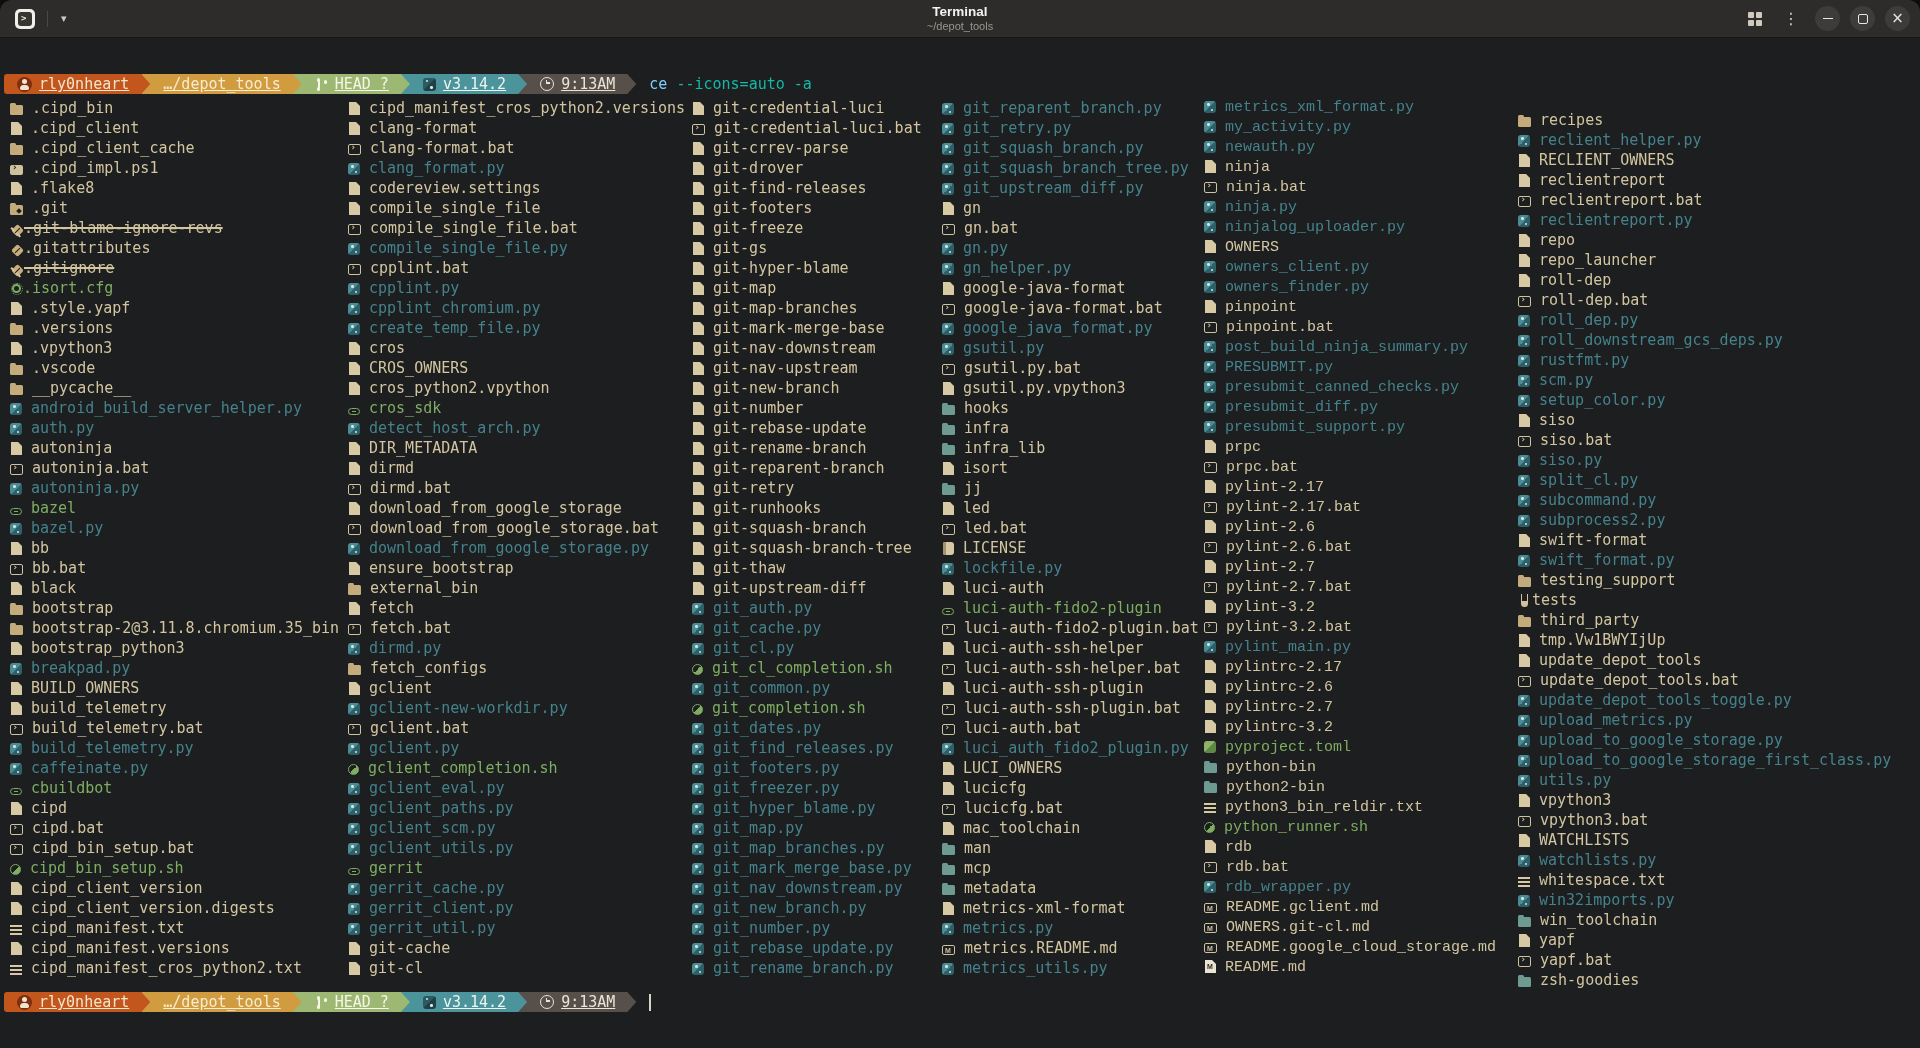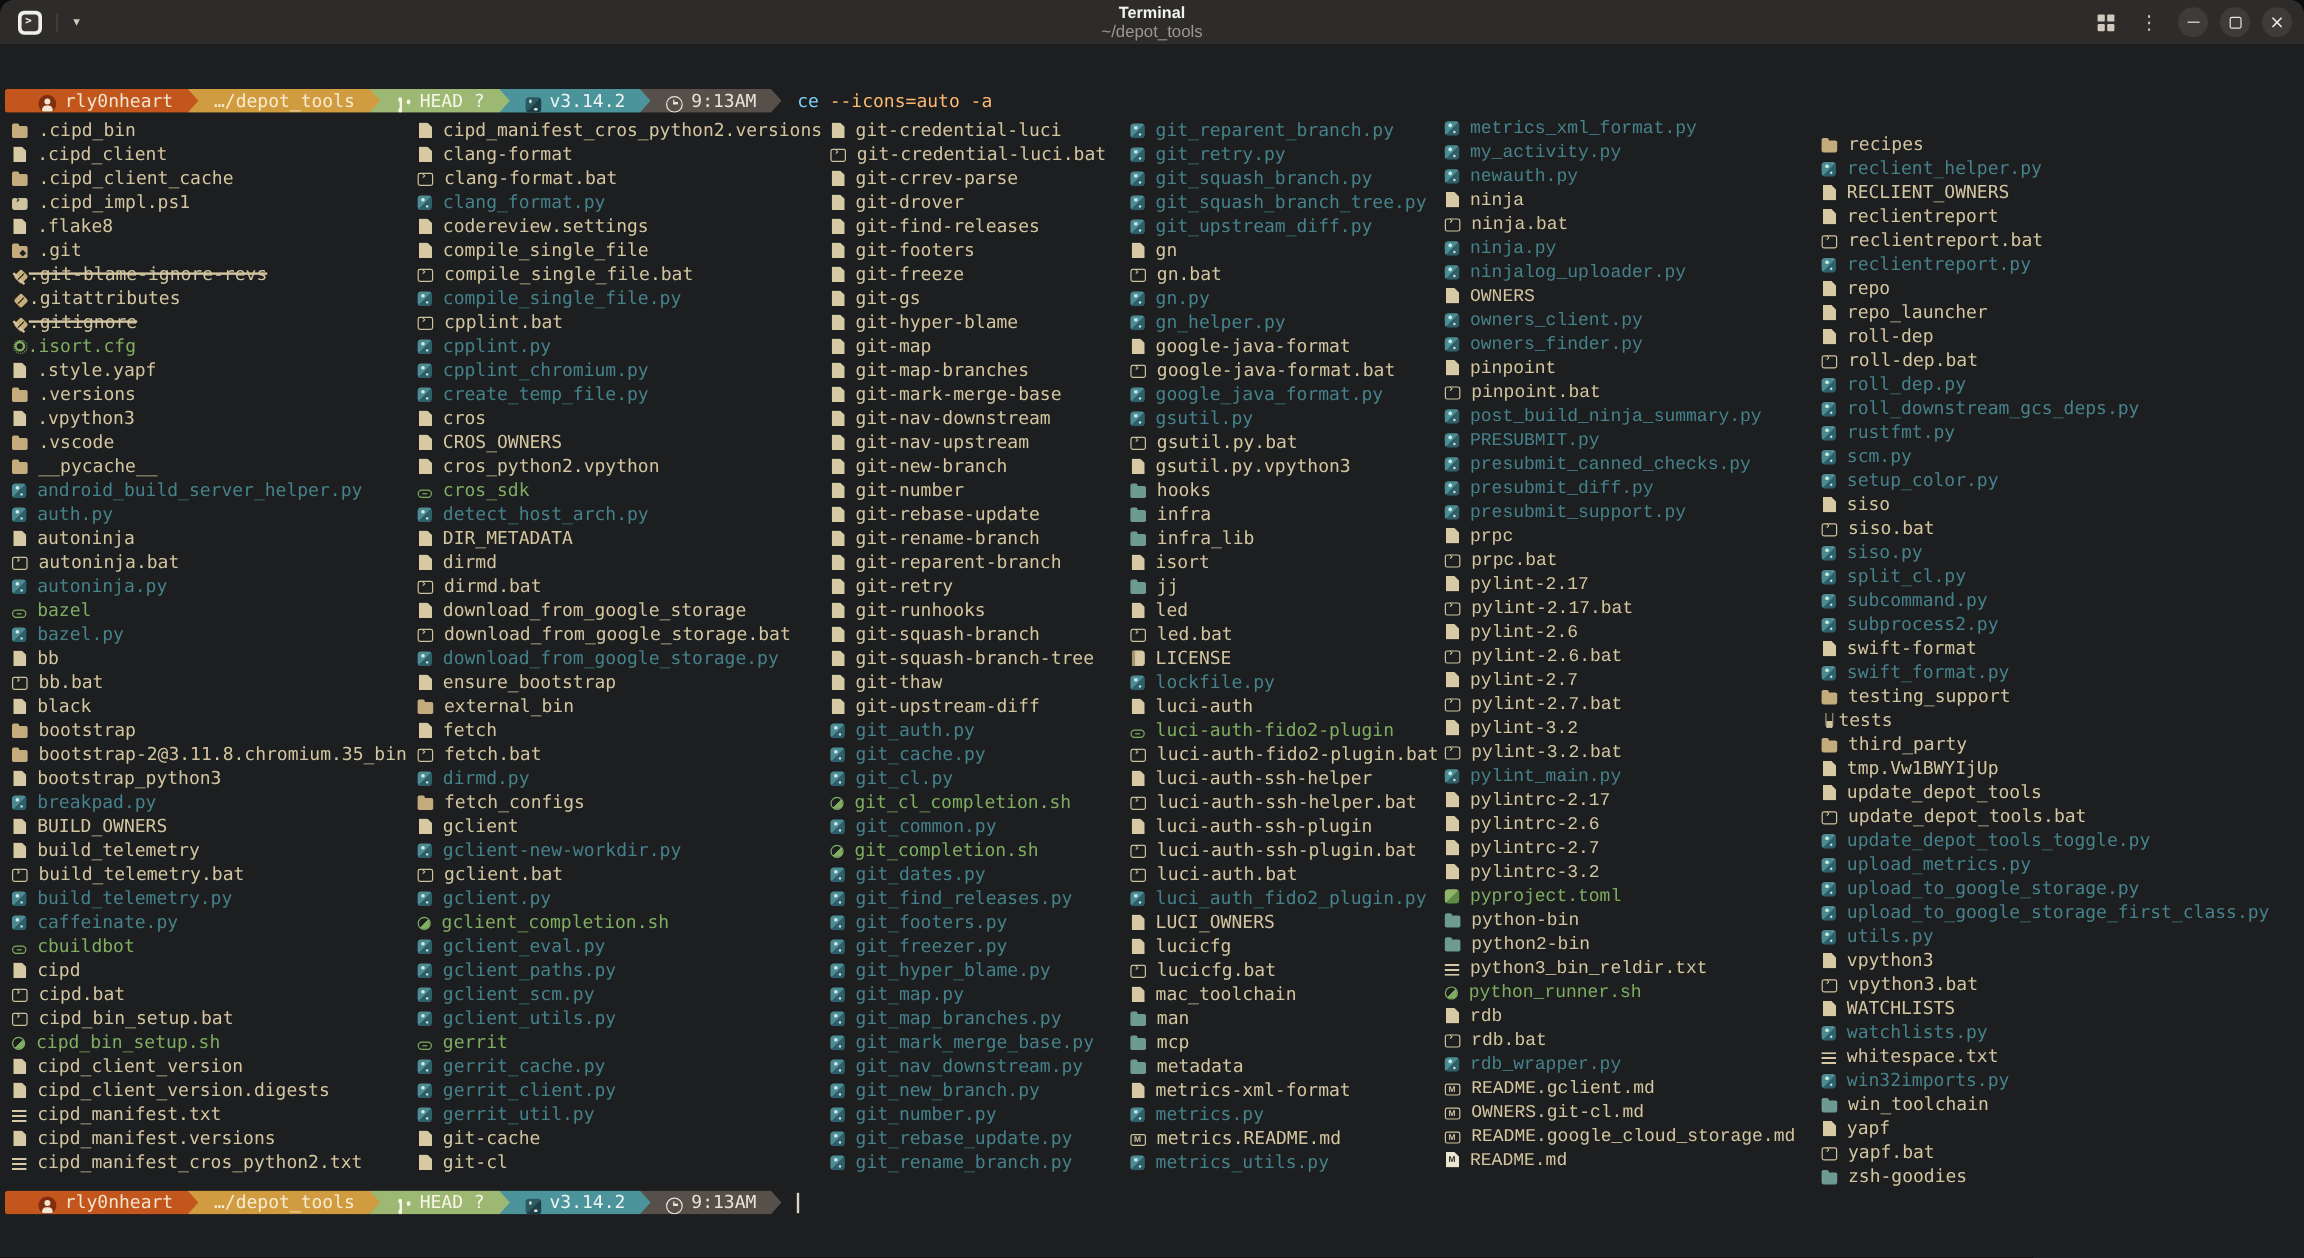--- a/index.html
+++ b/index.html
@@ -10,39 +10,39 @@
             border-bottom:1px solid #181818;display:flex;align-items:center;}
   .tb-left{position:absolute;left:10px;top:0;height:37px;display:flex;align-items:center;gap:7px;}
   .app-btn{width:30px;height:26px;display:flex;align-items:center;justify-content:center;border-radius:5px;cursor:pointer;}
   .app-ic{position:relative;width:20px;height:20px;background:#efefeb;border-radius:5px;}
   .app-ic::before{content:'';position:absolute;inset:3px;background:#393530;border-radius:3px;}
   .app-ic::after{content:'>';position:absolute;left:6px;top:4px;color:#efefeb;font:bold 9px "DejaVu Sans Mono",monospace;}
   .tb-sep{width:1px;height:16px;background:#4b4844;}
   .chev{color:#cfcabd;font-size:11px;font-family:"DejaVu Sans",sans-serif;padding:4px 6px;cursor:pointer;}
   .tb-center{margin:0 auto;text-align:center;font-family:"Liberation Sans","DejaVu Sans",sans-serif;line-height:1.15;}
   .tb-title{color:#f2f2f0;font-size:13.5px;font-weight:bold;}
-  .tb-sub{color:#9a9691;font-size:14px;}
+  .tb-sub{color:#9a9691;font-size:11px;}
   .tb-right{position:absolute;right:10px;top:0;height:37px;display:flex;align-items:center;gap:10px;}
   .grid-ic{display:grid;grid-template-columns:6px 6px;grid-gap:2px;padding:5px;cursor:pointer;}
   .grid-ic i{width:6px;height:6px;background:#cfcabd;border-radius:1px;}
   .dots-ic{color:#cfcabd;font-size:16px;padding:2px 6px;cursor:pointer;font-family:"DejaVu Sans",sans-serif;}
   .wbtn{width:25px;height:25px;border-radius:50%;background:#3d3c3a;display:flex;align-items:center;justify-content:center;cursor:pointer;}
   .wbtn .min{width:10px;height:1.6px;background:#e8e6e2;}
   .wbtn .max{width:8px;height:8px;border:1.6px solid #e8e6e2;border-radius:2px;}
   .wbtn .cls{color:#e8e6e2;font-size:15px;line-height:1;font-family:"DejaVu Sans",sans-serif;margin-top:-1px;}
   
   .prompt{position:absolute;left:4px;height:20px;display:flex;align-items:stretch;font-size:15px;}
-  .seg{position:relative;display:inline-flex;align-items:flex-end;gap:7px;line-height:20px;
-       padding:0 21px 0 28px;white-space:pre;
-       clip-path:polygon(0 0,calc(100% - 9px) 0,100% 50%,calc(100% - 9px) 100%,0 100%);}
+  .seg{position:relative;display:inline-flex;align-items:center;gap:7px;line-height:20px;
+       padding:0 21px 0 13px;white-space:pre;
+       clip-path:polygon(0 0,calc(100% - 9px) 0,100% 50%,calc(100% - 9px) 100%,0 100%);text-decoration:underline;}
   .seg:first-child{border-radius:3px 0 0 3px;}
   .seg + .seg{margin-left:-9px;padding-left:22px;}
   .cmd{align-self:center;margin-left:13px;white-space:pre;}
   .cmd-name{color:#7dd3fc;}
-  .cmd-args{color:#fdba74;}
+  .cmd-args{color:#14b8a6;}
   .cursor{align-self:center;margin-left:13px;width:2px;height:17px;background:#d8d3c5;}
   
   .pic{position:relative;display:inline-block;flex:none;}
   .pic-user-icon{width:15px;height:15px;border-radius:50%;background:#812d10;}
   .pic-user-icon::before{content:'';position:absolute;left:5px;top:2.5px;width:5px;height:5px;border-radius:50%;background:#f2e5ce;}
   .pic-user-icon::after{content:'';position:absolute;left:3px;top:8.5px;width:9px;height:5px;border-radius:5px 5px 2px 2px;background:#f2e5ce;}
   .pic-branch-icon{width:13px;height:14px;}
   .pic-branch-icon::before{content:'';position:absolute;left:2px;top:1px;width:3.5px;height:3.5px;border-radius:50%;background:#f7f5e6;box-shadow:0 9px 0 0 #f7f5e6,7px 2px 0 0 #f7f5e6;}
   .pic-branch-icon::after{content:'';position:absolute;left:3.2px;top:4px;width:1.6px;height:8px;background:#f7f5e6;}
   .pic-python-icon{width:13px;height:13px;border-radius:3px;background:linear-gradient(135deg,#2c5a60 50%,#1f4046 50%);}

